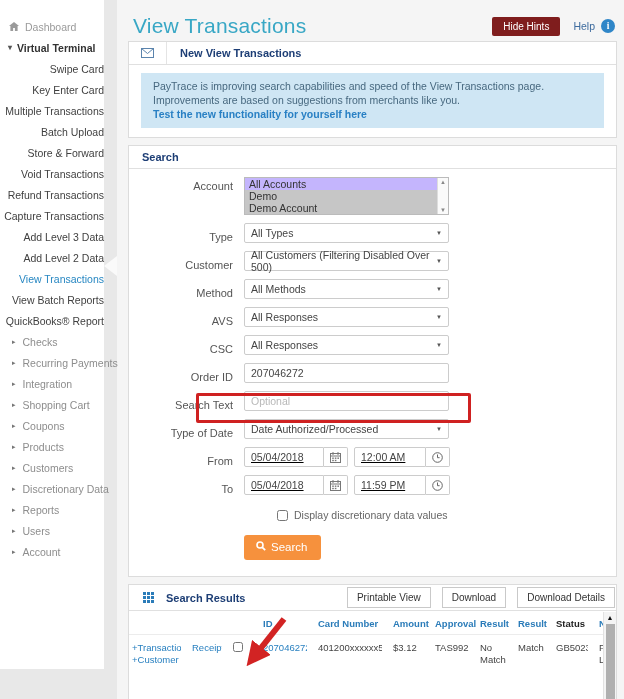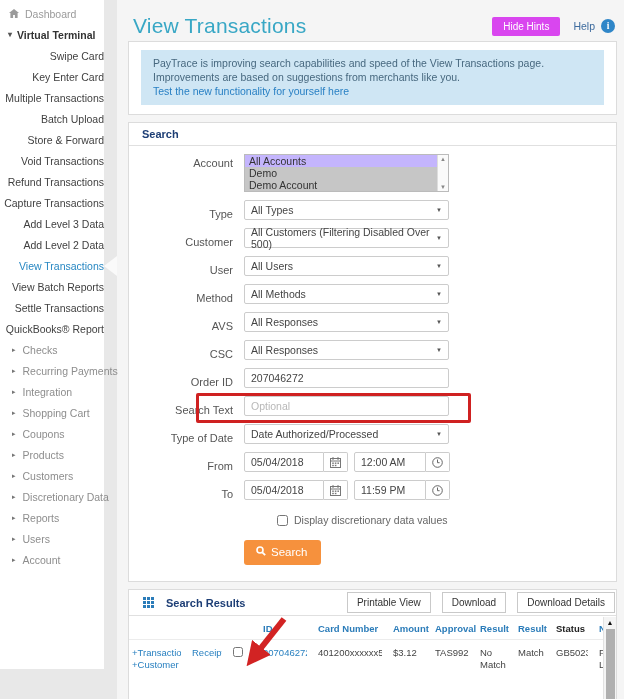--- a/index.html
+++ b/index.html
@@ -1,70 +1,70 @@
 <!DOCTYPE html>
 <html><head>
 <meta charset="utf-8">
 <style>
   * { box-sizing: border-box; margin: 0; padding: 0; }
   html,body { width: 624px; height: 699px; overflow: hidden; }
   body { font-family: "Liberation Sans", sans-serif; background: #e8e8e8; position: relative; }
 
   
-  .sidebar { position: absolute; left: 0; top: 0; width: 104px; height: 669px; background: #fff; padding-top: 3px; z-index: 2; }
+  .sidebar { position: absolute; left: 0; top: 0; width: 104px; height: 669px; background: #fff; padding-top: 16px; z-index: 2; }
   .nav-item { height: 21px; display: flex; align-items: center; font-size: 10.5px; cursor: pointer; white-space: nowrap; }
   .nav-item.top { padding-left: 9px; color: #9a9a9a; gap: 6px; }
   .nav-item.top-bold { padding-left: 8px; color: #333; font-weight: bold; gap: 5px; }
   .nav-item.sub { padding-left: 17px; color: #3f3f3f; justify-content: flex-end; }
   .nav-item.sub.active { color: #2787c2; }
   .nav-item.collapsed { padding-left: 12px; color: #8d8d8d; gap: 7px; }
   .nav-ico.caret { font-size: 8px; color: #555; line-height: 1; }
   .nav-item.collapsed .nav-ico.caret { color: #777; font-size: 7px; }
 
   
   .notch { position: absolute; left: 104px; top: 256px; width: 0; height: 0; z-index: 3;
            border-top: 10px solid transparent; border-bottom: 10px solid transparent; border-right: 13px solid #fafafa; }
 
   
   .main { position: absolute; left: 117px; top: 0; width: 507px; height: 699px; background: #f5f5f5; padding: 0 7px 0 11px; }
   .topbar { display: flex; align-items: center; padding: 11px 2px 0 5px; height: 41px; }
   .page-title { font-size: 21px; color: #38a7c5; font-weight: 400; letter-spacing: .2px; }
-  .hide-hints-btn { margin-left: auto; background: #d946ef; color: #fff; font-size: 10px; padding: 4px 11px; border: none; border-radius: 2px; cursor: pointer; font-family: inherit; }
+  .hide-hints-btn { margin-left: auto; background: #7f1d1d; color: #fff; font-size: 10px; padding: 4px 11px; border: none; border-radius: 2px; cursor: pointer; font-family: inherit; }
   .help-link { font-size: 10.5px; color: #3d6b9e; margin: 0 6px 0 13px; cursor: pointer; }
   .info-icon { width: 14px; height: 14px; border-radius: 50%; background: #2f86c8; color: #fff; font-size: 9.5px; font-weight: bold; display: flex; align-items: center; justify-content: center; cursor: pointer; font-family: "Liberation Serif", serif; }
 
   .panel { background: #fff; border: 1px solid #dcdcdc; margin-bottom: 7px; }
   .panel-head { display: flex; align-items: center; border-bottom: 1px solid #e0e0e0; height: 23px; }
   .panel-head .ico-cell { width: 38px; height: 100%; display: flex; align-items: center; justify-content: center; border-right: 1px solid #e4e4e4; }
   .panel-title { font-size: 11px; font-weight: bold; color: #1d3e75; padding-left: 13px; }
 
   .hint-body { padding: 8px 12px 9px 12px; }
   .hint-box { background: #cfe6f4; padding: 6px 12px 7px 12px; font-size: 10.5px; color: #47687f; line-height: 14px; }
-  .hint-link { color: #2980c4; font-weight: normal; cursor: pointer; }
+  .hint-link { color: #2980c4; font-weight: bold; cursor: pointer; }
 
   
   .form { padding: 8px 0 16px 0; }
   .frow { display: flex; align-items: flex-end; margin-bottom: 8px; }
   .flabel { width: 104px; text-align: right; margin-right: 11px; font-size: 11px; color: #555; flex: none; }
   .frow.top-align { align-items: flex-start; }
   .frow.top-align .flabel { margin-top: 3px; }
 
   .listbox { width: 205px; height: 38px; border: 1px solid #bbb; background: #c4b5fd; display: flex; }
   .lb-opts { flex: 1; overflow: hidden; }
   .lb-opt { height: 12px; line-height: 12px; font-size: 10.5px; color: #333; padding-left: 4px; white-space: nowrap; cursor: pointer; }
   .lb-opt.selected { background: #c6c6c6; }
   .lb-scroll { width: 11px; border-left: 1px solid #ddd; background: #fafafa; display: flex; flex-direction: column; justify-content: space-between; align-items: center; padding: 1px 0; }
   .lb-scroll span { font-size: 6px; color: #888; line-height: 1; }
 
   .sel { display: flex; justify-content: space-between; align-items: center; width: 205px; height: 20px; border: 1px solid #ccc; border-radius: 2px; background: #fff; padding: 0 6px; font-size: 10.5px; color: #444; cursor: pointer; }
   .sel .sel-caret { font-size: 6px; color: #555; }
   .txt { width: 205px; height: 20px; border: 1px solid #ccc; border-radius: 2px; padding: 0 6px; font-size: 10.5px; color: #444; font-family: inherit; background: #fff; }
   .txt::placeholder { color: #b8b8b8; }
 
-  .dgroup { display: flex; align-items: center; }
+  .dgroup { display: flex; align-items: center; text-decoration: underline; }
   .txt.dt { width: 80px; border-radius: 2px 0 0 2px; }
   .txt.tm { width: 72px; border-radius: 2px 0 0 2px; }
   .addon { width: 24px; height: 20px; border: 1px solid #ccc; border-left: none; border-radius: 0 2px 2px 0; background: #fff; display: flex; align-items: center; justify-content: center; cursor: pointer; }
   .dgap { width: 6px; }
 
   .chk-row { margin-left: 115px; display: flex; align-items: center; gap: 6px; margin-top: 14px; padding-left: 33px; }
   .chk-row input { width: 11px; height: 11px; }
   .chk-label { font-size: 10.5px; color: #666; }
 
   .search-btn { margin-left: 115px; margin-top: 14px; background: #f6913d; border: none; border-radius: 3px; color: #fff; font-size: 11.5px; padding: 6px 14px 7px 12px; display: inline-flex; align-items: center; gap: 5px; cursor: pointer; font-family: inherit; }
@@ -137,23 +137,20 @@
     <div class="nav-item sub">
       <span class="nav-label">Add Level 2 Data</span>
     </div>
     <div class="nav-item sub active">
       <span class="nav-label">View Transactions</span>
     </div>
     <div class="nav-item sub">
       <span class="nav-label">View Batch Reports</span>
     </div>
     <div class="nav-item sub">
-      <span class="nav-label">Settle Transactions</span>
-    </div>
-    <div class="nav-item sub">
       <span class="nav-label">QuickBooks® Report</span>
     </div>
     <div class="nav-item collapsed">
       <span class="nav-ico caret">▸</span>
       <span class="nav-label">Checks</span>
     </div>
     <div class="nav-item collapsed">
       <span class="nav-ico caret">▸</span>
       <span class="nav-label">Recurring Payments</span>
     </div>
@@ -199,20 +196,29 @@
 <main class="main">
 
   <div class="topbar">
     <h1 class="page-title">View Transactions</h1>
     <button class="hide-hints-btn">Hide Hints</button>
     <span class="help-link">Help</span>
     <span class="info-icon">i</span>
   </div>
 
   <section class="panel">
+    <div class="panel-head">
+      <span class="ico-cell">
+        <svg width="13" height="10" viewBox="0 0 13 10">
+            <rect x="0.5" y="0.5" width="12" height="9" fill="none" stroke="#5b84ad"></rect>
+            <path d="M0.5 0.5 L6.5 5.5 L12.5 0.5" fill="none" stroke="#5b84ad"></path>
+          </svg>
+      </span>
+      <span class="panel-title">New View Transactions</span>
+    </div>
     <div class="hint-body">
       <div class="hint-box">
         <div>PayTrace is improving search capabilities and speed of the View Transactions page.</div>
         <div>Improvements are based on suggestions from merchants like you.</div>
         <div class="hint-link">Test the new functionality for yourself here</div>
       </div>
     </div>
   </section>
 
   <section class="panel">
@@ -245,27 +251,20 @@
       </div>
 
       <div class="frow">
         <span class="flabel">Customer</span>
         <div class="sel">
           <span>All Customers (Filtering Disabled Over 500)</span>
           <span class="sel-caret">▼</span>
         </div>
       </div>
 
-      <div class="frow">
-        <span class="flabel">User</span>
-        <div class="sel">
-          <span>All Users</span>
-          <span class="sel-caret">▼</span>
-        </div>
-      </div>
 
       <div class="frow">
         <span class="flabel">Method</span>
         <div class="sel">
           <span>All Methods</span>
           <span class="sel-caret">▼</span>
         </div>
       </div>
 
       <div class="frow">

